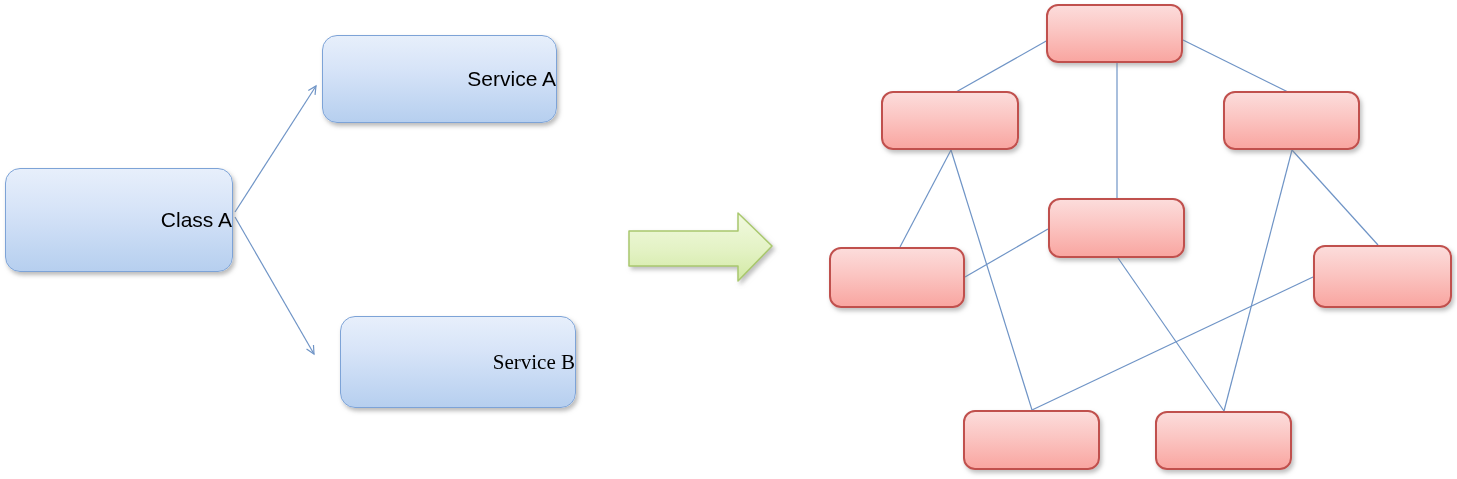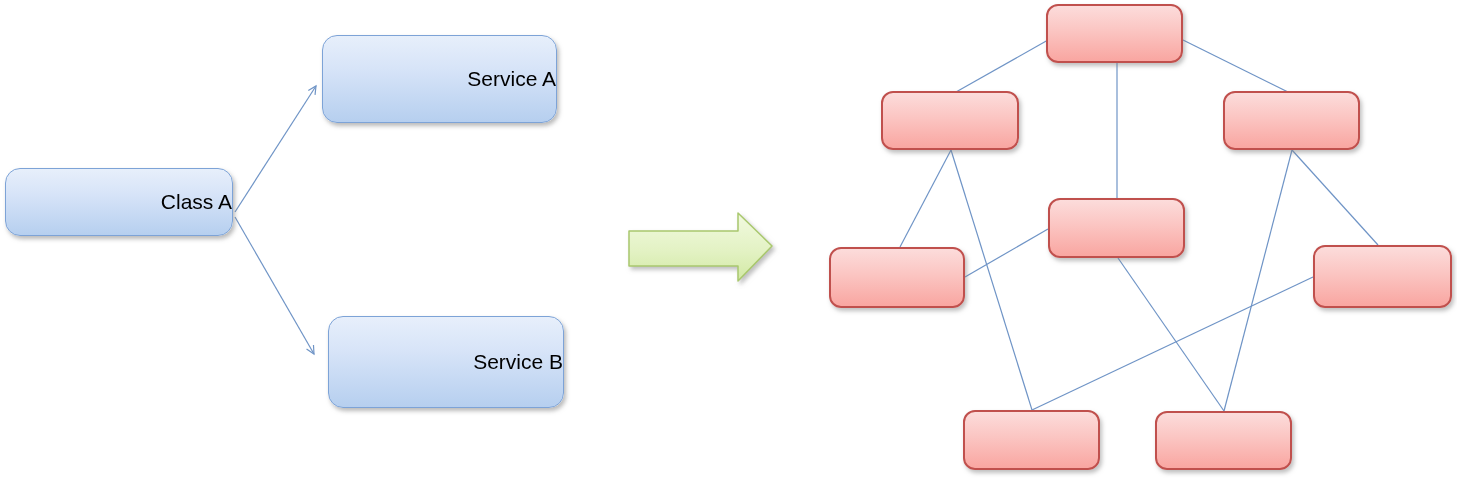--- a/index.html
+++ b/index.html
@@ -72,27 +72,27 @@
         <line x1="1118" y1="258" x2="1224" y2="411" stroke="#6f94c6" stroke-width="1.2"></line>
         <line x1="1313" y1="277" x2="1032" y2="410" stroke="#6f94c6" stroke-width="1.2"></line>
       </g>
     <g id="left-arrow-group">
         <line x1="235" y1="212" x2="316" y2="86" stroke="#6f94c6" stroke-width="1.2" marker-end="url(#arrowhead)"></line>
         <line x1="235" y1="217" x2="314" y2="354" stroke="#6f94c6" stroke-width="1.2" marker-end="url(#arrowhead)"></line>
       </g>
     <polygon id="transform-arrow" fill="url(#green-grad)" stroke="#a9c86d" stroke-width="1.5" stroke-linejoin="round" filter="url(#ds)" points="629,231 738,231 738,213 772,246 738,281 738,266 629,266"></polygon>
   </svg>
 
-  <div class="node blue" id="node-class-a" style="left: 5px; top: 168px; width: 228px; height: 68px;">
+  <div class="node blue" id="node-class-a" style="left: 5px; top: 168px; width: 228px; height: 104px;">
     <span class="label">Class A</span>
   </div>
   <div class="node blue" id="node-service-a" style="left: 322px; top: 35px; width: 235px; height: 88px;">
     <span class="label">Service A</span>
   </div>
-  <div class="node blue" id="node-service-b" style="left: 328px; top: 316px; width: 236px; height: 92px;">
+  <div class="node blue" id="node-service-b" style="left: 340px; top: 316px; width: 236px; height: 92px; font-family: Liberation Serif, serif;">
     <span class="label">Service B</span>
   </div>
 
   <div id="red-nodes">
       <div class="node red" style="left: 1046px; top: 4px; width: 137px; height: 59px;"></div>
       <div class="node red" style="left: 881px; top: 91px; width: 138px; height: 59px;"></div>
       <div class="node red" style="left: 1223px; top: 91px; width: 137px; height: 59px;"></div>
       <div class="node red" style="left: 1048px; top: 198px; width: 137px; height: 60px;"></div>
       <div class="node red" style="left: 829px; top: 247px; width: 136px; height: 61px;"></div>
       <div class="node red" style="left: 1313px; top: 245px; width: 139px; height: 63px;"></div>

